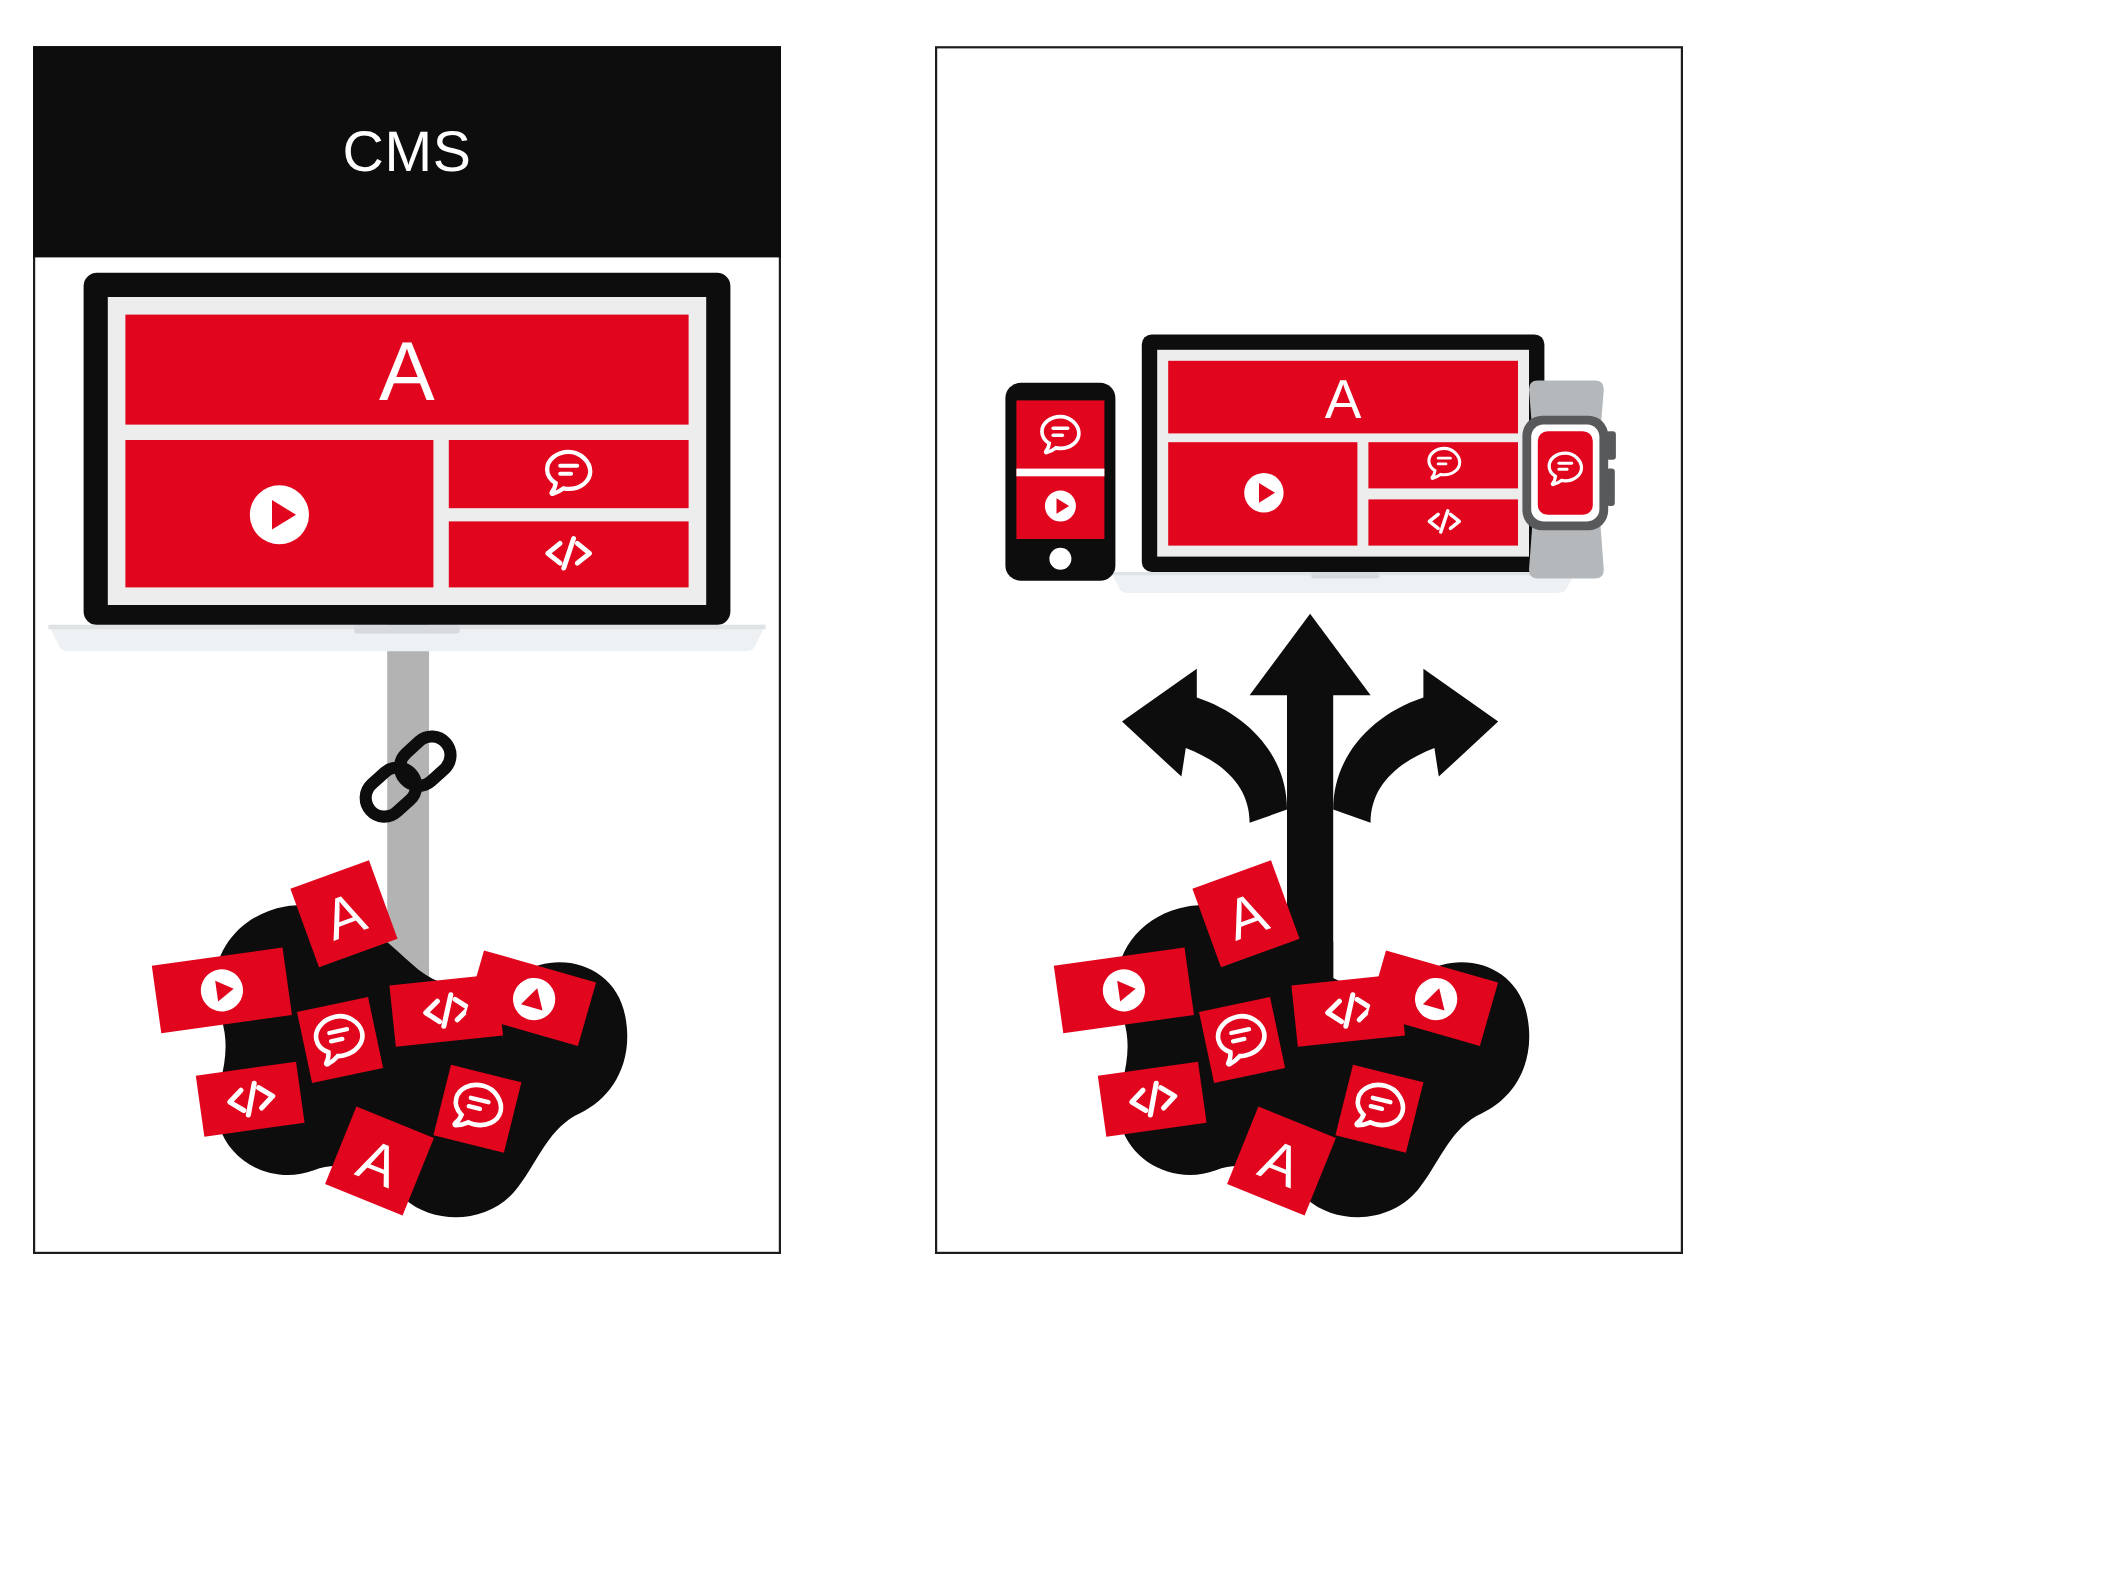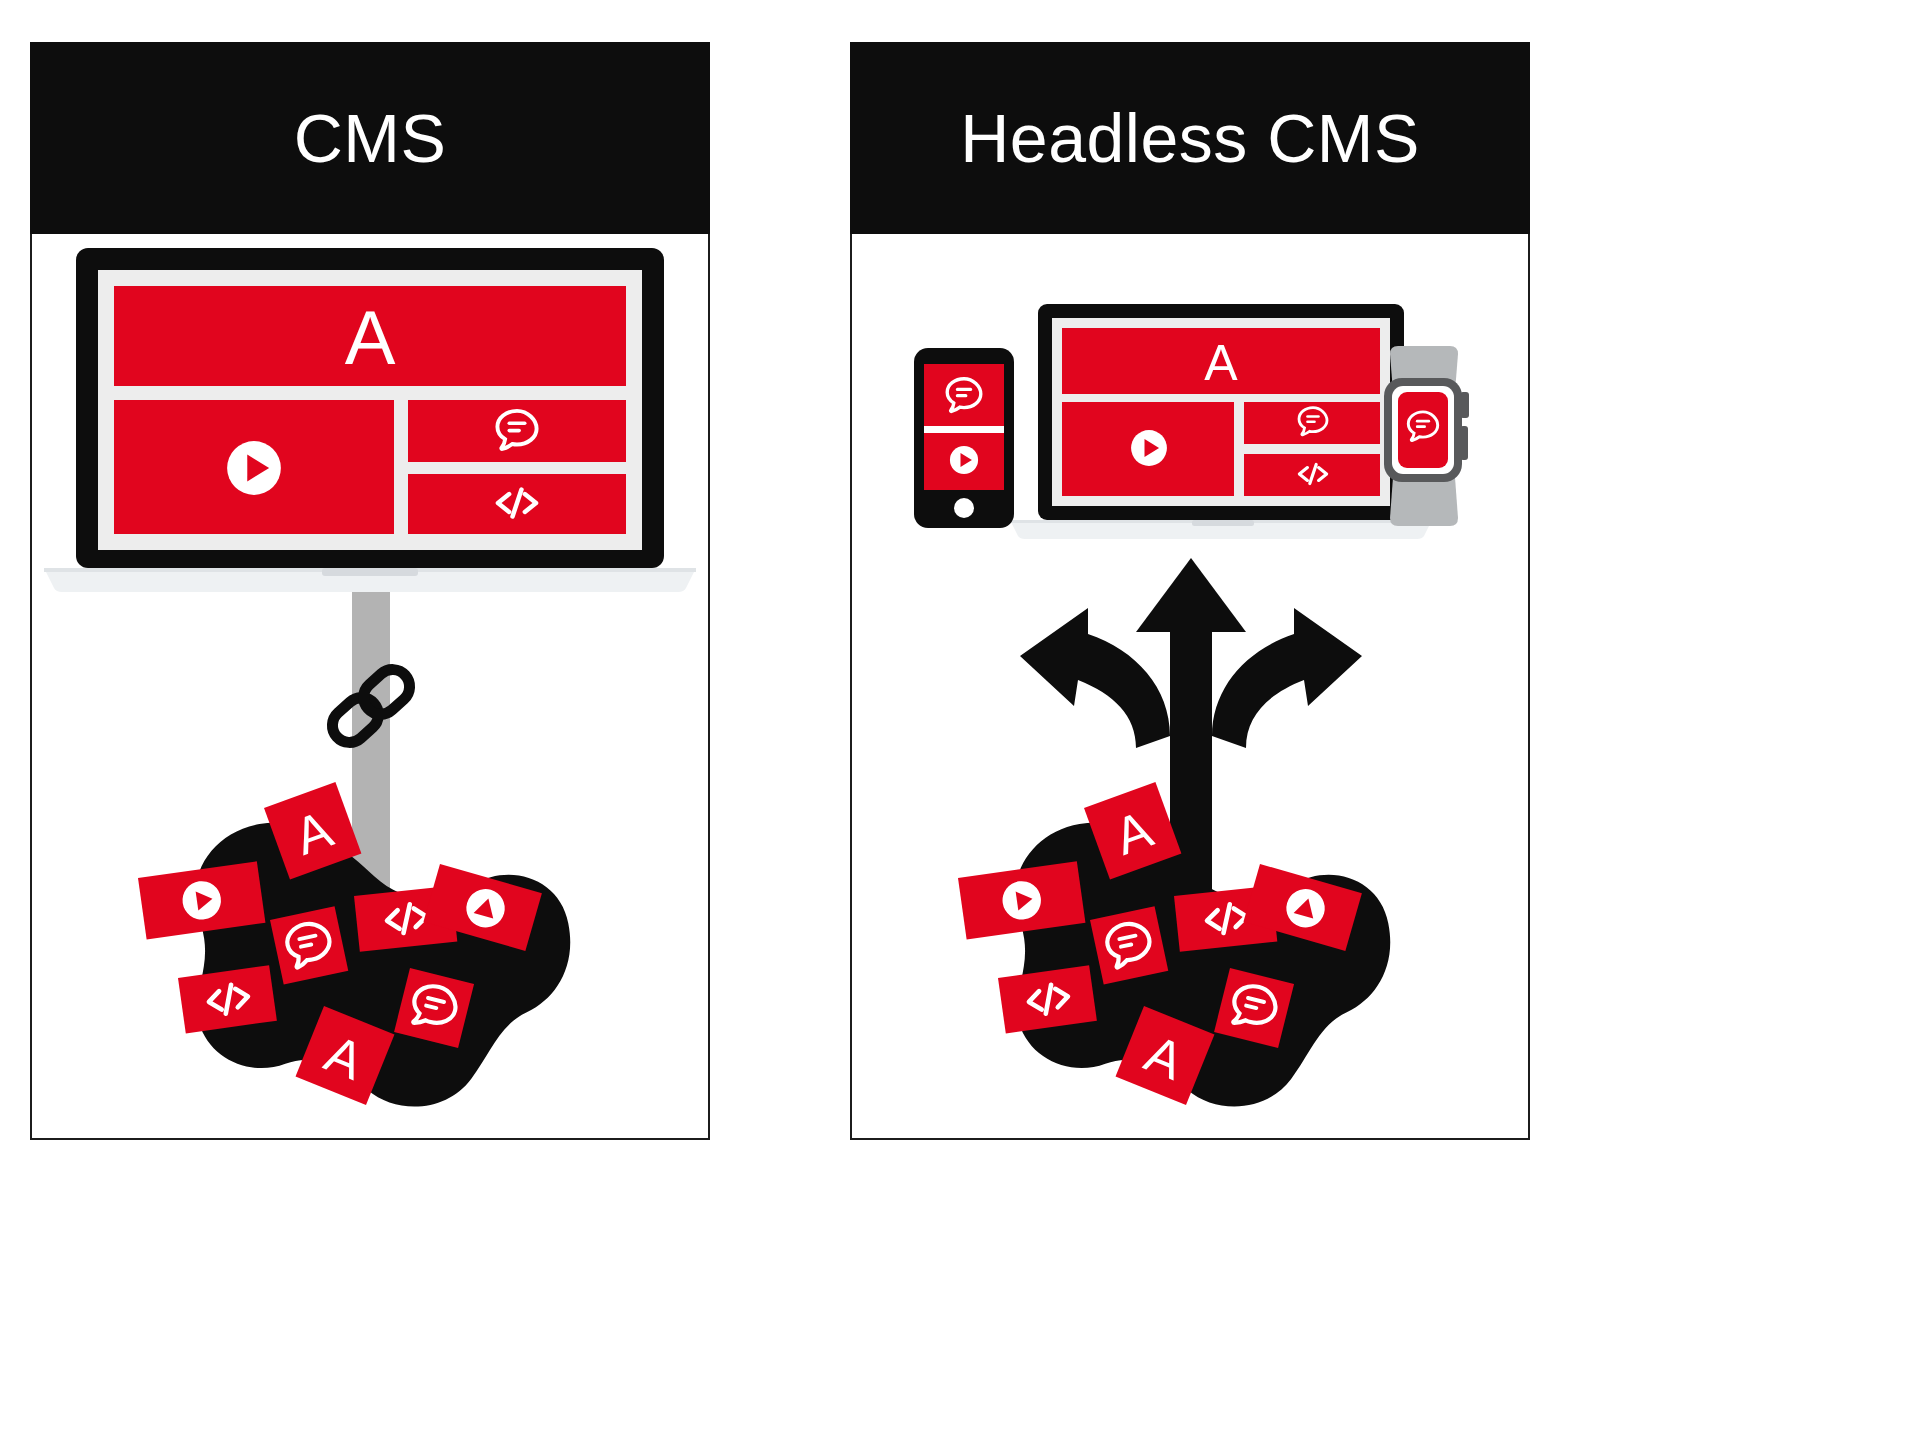--- a/index.html
+++ b/index.html
@@ -31,21 +31,21 @@
     left: -2px; top: -2px;
     width: 680px; height: 192px;
     background: #0d0d0d;
     display: flex;
     align-items: center;
     justify-content: center;
     box-sizing: border-box;
   }
   .panel-title {
     color: #ffffff;
-    font-size: 68px;
+    font-size: 52px;
     font-weight: 400;
     letter-spacing: 0.5px;
     line-height: 1;
     font-family: "Liberation Sans", sans-serif;
     white-space: nowrap;
   }
   .panel-body {
     position: absolute;
     left: 0; top: 192px;
     width: 676px; height: 902px;
@@ -194,23 +194,20 @@
           <g>
             <rect x="376" y="238" width="218" height="60" fill="#e1051e"></rect>
             <use href="#ic-code" x="457" y="239" width="56" height="56"></use>
           </g>
         </g>
       </svg>
     </div>
   </div>
 
   <div class="panel" id="panel-head">
-    <div class="panel-header">
-      <div class="panel-title">Headless CMS</div>
-    </div>
     <div class="panel-body">
 
       <svg class="art" style="left:0; top:0;" width="676" height="902" viewBox="0 0 676 902">
 
         <defs>
           <symbol id="ic2-chat" viewBox="0 0 100 100">
             <path d="M50 14c-19.3 0-35 12.6-35 28.2 0 9.1 5.4 17.2 13.8 22.4
                      -0.5 5.4-2.6 10.7-6.4 15.2-0.9 1.1 0.1 2.7 1.5 2.3
                      8.3-2.4 14.1-6.1 17.6-8.9 2.7 0.6 5.6 0.9 8.5 0.9
                      19.3 0 35-12.6 35-28.2S69.3 14 50 14z" fill="none" stroke="#ffffff" stroke-width="7"></path>

